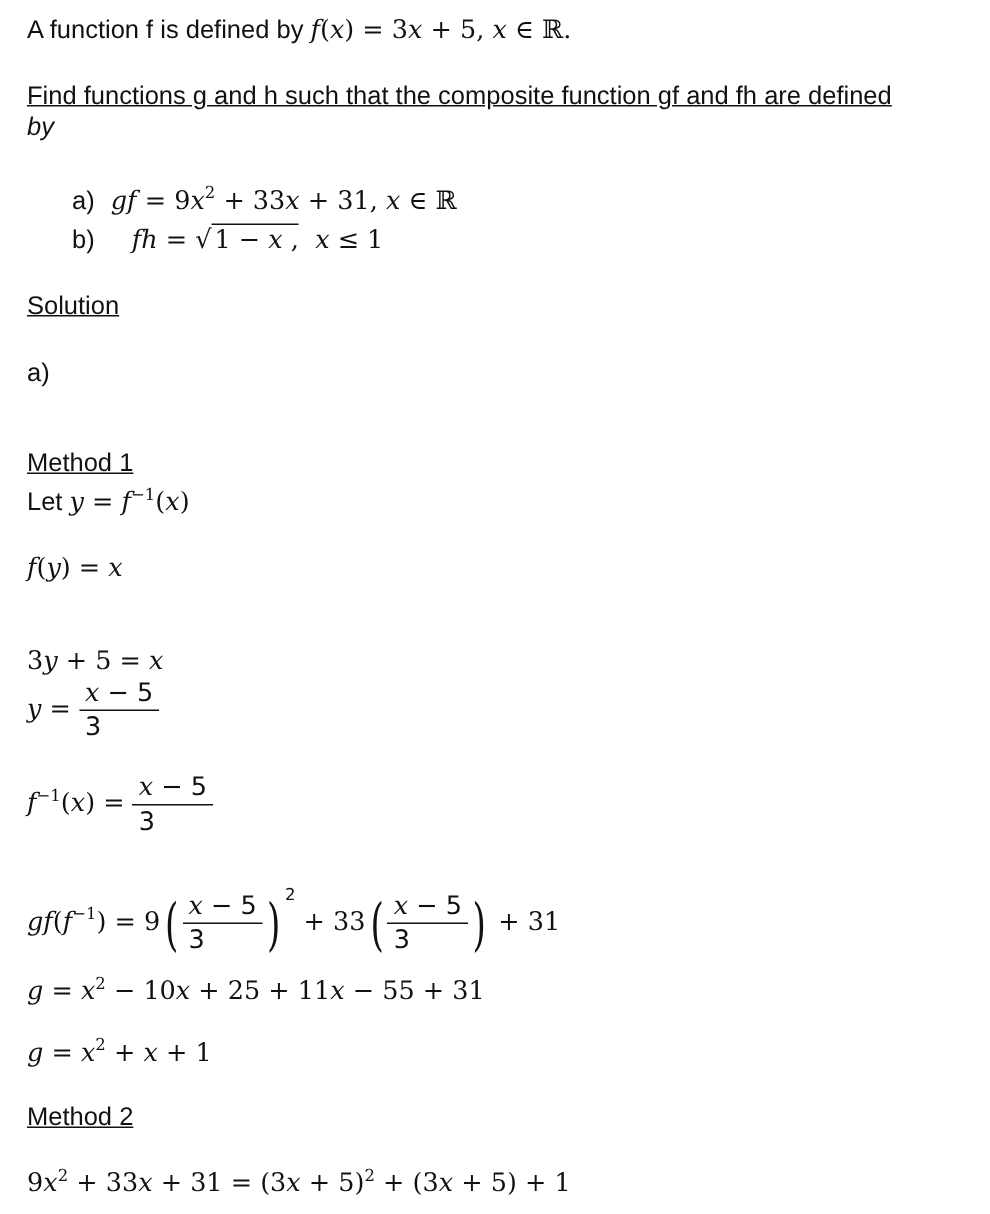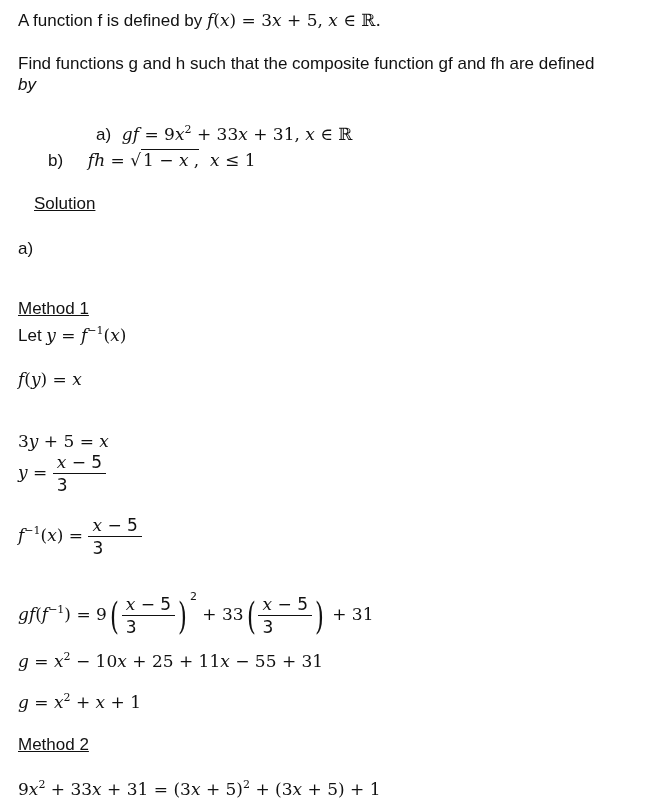--- a/index.html
+++ b/index.html
@@ -20,33 +20,33 @@
 </style>
 </head>
 <body>
 
 <div>
 
   <div class="line" style="top:10px;">
     <span>A function f is defined by </span><span class="m"><span class="i">f</span>(<span class="i">x</span>) = 3<span class="i">x</span> + 5, <span class="i">x</span> ∈ ℝ.</span>
   </div>
 
-  <div class="line" style="top:54px;">Find functions g and h such that the composite function gf and fh are defined</div>
+  <div class="line" style="top:54px;text-decoration:underline;">Find functions g and h such that the composite function gf and fh are defined</div>
   <div class="line" style="top:75px;font-style:italic;">by</div>
 
-  <div class="line" style="top:124px; left:48px;margin-left:48px;">
+  <div class="line" style="top:124px; left:48px;">
     <span>a)</span>
     <span class="m" style="margin-left:6px;"><span class="i">gf</span> = 9<span class="i">x</span><sup>2</sup> + 33<span class="i">x</span> + 31, <span class="i">x</span> ∈ ℝ</span>
   </div>
   <div class="line" style="top:150px; left:48px;">
     <span>b)</span>
     <span class="m" style="margin-left:20px;"><span class="i">fh</span> = √<span class="sqrt">1 − <span class="i">x</span> ,</span>&nbsp; <span class="i">x</span> ≤ 1</span>
   </div>
 
-  <div class="line u" style="top:194px;margin-left:16px;">Solution</div>
+  <div class="line u" style="top:194px;">Solution</div>
 
   <div class="line" style="top:239px;">a)</div>
 
   <div class="line u" style="top:299px;">Method 1</div>
 
   <div class="line" style="top:325px;">
     <span>Let </span><span class="m"><span class="i">y</span> = <span class="i">f</span><sup>−1</sup>(<span class="i">x</span>)</span>
   </div>
 
   <div class="line m" style="top:369px;">

